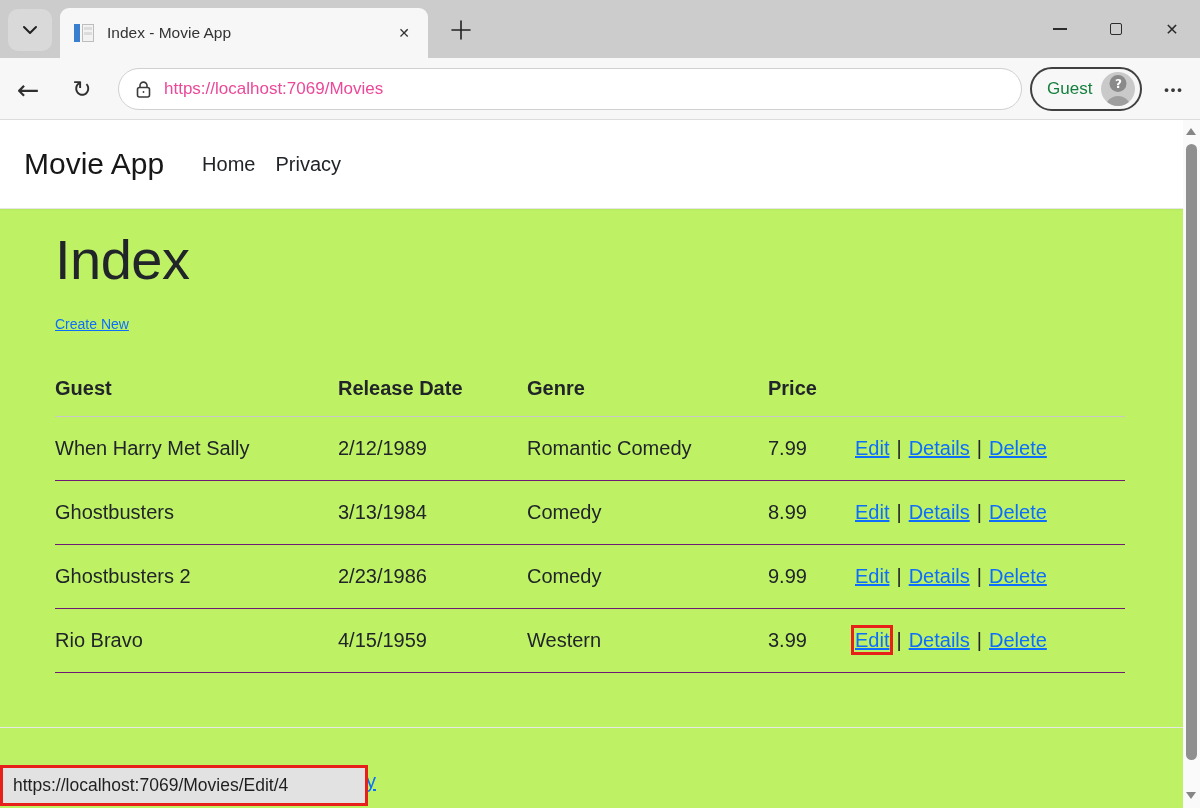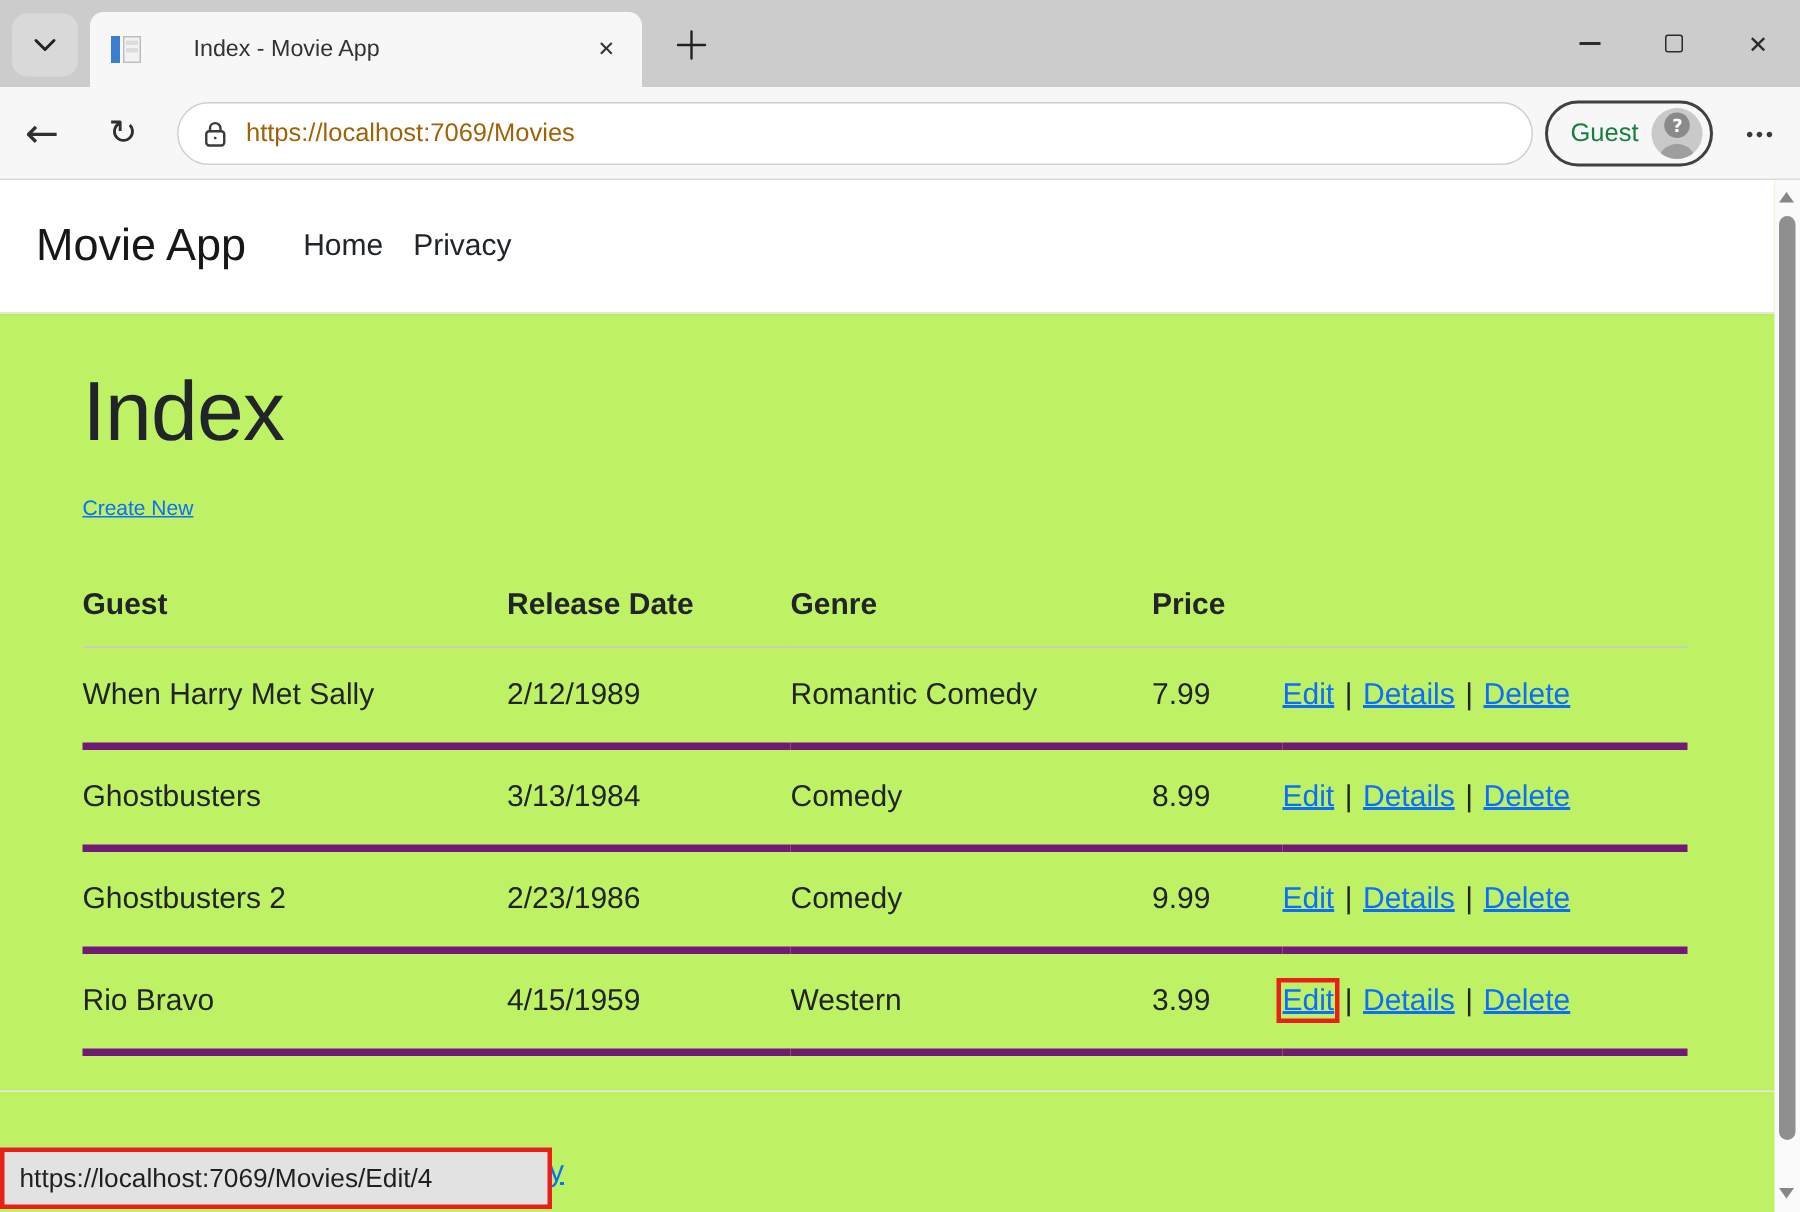--- a/index.html
+++ b/index.html
@@ -13,61 +13,61 @@
   html,body{width:1200px;height:808px;}
   body{
     font-family:"Liberation Sans",sans-serif;
     background:#fff;position:relative;overflow:hidden;
   }
   .icon-font{font-family:"DejaVu Sans",sans-serif;}
 
   
   .titlebar{position:absolute;top:0;left:0;width:1200px;height:58px;background:var(--titlebar);}
   .tablist-btn{position:absolute;left:8px;top:9px;width:44px;height:42px;border-radius:10px;background:#d9d9d9;display:flex;align-items:center;justify-content:center;cursor:pointer;}
-  .tab{position:absolute;left:60px;top:8px;width:368px;height:50px;background:var(--chrome);border-radius:9px 9px 0 0;display:flex;align-items:center;padding:0 14px;gap:22px;}
+  .tab{position:absolute;left:60px;top:8px;width:368px;height:50px;background:var(--chrome);border-radius:9px 9px 0 0;display:flex;align-items:center;padding:0 14px;}
   .favicon{width:20px;height:20px;position:relative;margin-right:13px;flex:0 0 auto;}
   .favicon .bar{position:absolute;left:0;top:1px;width:6px;height:18px;background:#3a7ecf;}
   .favicon .doc{position:absolute;left:8px;top:1px;width:12px;height:18px;background:#f2f2f2;border:1px solid #bdbdbd;}
   .favicon .doc i{display:block;height:3px;margin:2px 1px 0 1px;background:#dcdcdc;}
   .tab-title{font-size:15.5px;color:#333;flex:1;white-space:nowrap;overflow:hidden;}
   .tab-close{font-size:14px;color:#333;cursor:pointer;padding:2px 4px;}
   .newtab-btn{position:absolute;left:442px;top:13px;width:38px;height:34px;display:flex;align-items:center;justify-content:center;cursor:pointer;}
   .win-controls{position:absolute;right:0;top:0;height:58px;display:flex;}
   .win-btn{width:56px;height:58px;display:flex;align-items:center;justify-content:center;color:#2b2b2b;cursor:pointer;}
   .min-glyph{width:14px;height:1.6px;background:#2b2b2b;}
   .max-glyph{width:12px;height:12px;border:1.6px solid #2b2b2b;border-radius:2px;}
   .close-glyph{font-size:16px;}
 
   
   .toolbar{position:absolute;top:58px;left:0;width:1200px;height:62px;background:var(--chrome);border-bottom:1px solid #dcdcdc;}
   .nav-btn{position:absolute;top:0;height:62px;width:40px;display:flex;align-items:center;justify-content:center;color:#2f2f2f;cursor:pointer;}
   .back-btn{left:8px;font-size:27px;}
   .refresh-btn{left:62px;font-size:23px;}
   .address-bar{position:absolute;left:118px;top:10px;width:904px;height:42px;background:#fff;border:1px solid #d0d0d0;border-radius:21px;display:flex;align-items:center;padding:0 16px;}
   .lock-icon{margin-right:12px;flex:0 0 auto;display:flex;}
-  .url-text{font-size:17px;color:#a16207;white-space:nowrap;}
+  .url-text{font-size:17px;color:#ec4899;white-space:nowrap;}
   .guest-btn{position:absolute;left:1030px;top:9px;width:112px;height:44px;border:2px solid #404040;border-radius:22px;background:var(--chrome);display:flex;align-items:center;padding:0 4px 0 15px;gap:9px;cursor:pointer;}
   .guest-label{font-size:17px;color:#15803d;}
   .avatar{width:34px;height:34px;border-radius:50%;background:#c9c9c9;position:relative;overflow:hidden;flex:0 0 auto;}
   .avatar-body{position:absolute;bottom:-7px;left:50%;transform:translateX(-50%);width:26px;height:17px;border-radius:13px 13px 0 0;background:#9e9e9e;}
   .avatar-q{position:absolute;top:3px;left:50%;transform:translateX(-50%);width:17px;height:17px;border-radius:50%;background:#8a8a8a;color:#fff;font-size:12px;font-weight:bold;display:flex;align-items:center;justify-content:center;}
   .more-btn{position:absolute;left:1152px;top:0;width:44px;height:62px;display:flex;align-items:center;justify-content:center;font-size:13px;font-weight:bold;letter-spacing:2px;color:#3a3a3a;cursor:pointer;}
 
   
   .page{position:absolute;top:120px;left:0;width:1200px;height:688px;background:#bef264;}
   .navbar{position:absolute;top:0;left:0;right:17px;height:89px;background:#fff;display:flex;align-items:center;padding-left:24px;border-bottom:1px solid #e6e6e6;box-shadow:0 1px 2px rgba(0,0,0,.05);}
   .brand{font-size:30px;color:#171717;text-decoration:none;margin-right:38px;}
   .nav-links{display:flex;gap:20px;}
   .nav-link{font-size:20px;color:var(--text);text-decoration:none;}
   .content{position:absolute;top:89px;left:55px;width:1070px;}
-  h1.page-title{font-size:56px;line-height:1.05;font-weight:500;color:var(--text);margin-top:36px;letter-spacing:-0.5px;}
+  h1.page-title{font-size:56px;line-height:1.05;font-weight:500;color:var(--text);margin-top:22px;letter-spacing:-0.5px;}
   .create-link{display:inline-block;margin-top:26px;font-size:14px;color:var(--link);text-decoration:underline;}
   table.movies{margin-top:34px;width:100%;border-collapse:collapse;font-size:20px;color:var(--text);}
   table.movies th{text-align:left;font-weight:700;padding:10px 8px 16px 0;line-height:23px;border-bottom:1px solid #c9c9c9;}
-  table.movies td{padding:19px 8px 19px 0;line-height:25px;border-bottom:5px solid #701a75;}
+  table.movies td{padding:19px 8px 19px 0;line-height:25px;border-bottom:1px solid #701a75;}
   th.c-title{width:283px;} th.c-date{width:189px;} th.c-genre{width:241px;} th.c-price{width:87px;}
   .tlink{color:var(--link);text-decoration:underline;}
   .sep{color:var(--text);margin:0 7px;}
   .red-box{outline:3px solid var(--red);outline-offset:1px;}
 
   .footer-rule{position:absolute;left:0;right:17px;top:607px;border-top:1px solid #e7e7e7;}
   .footer-fragment{position:absolute;left:366px;top:650px;font-size:20px;color:var(--link);text-decoration:underline;z-index:1;}
   .status-tooltip{position:absolute;left:0;top:645px;width:368px;height:41px;background:#e2e2e2;border:3px solid var(--red);display:flex;align-items:center;padding:16px 10px;z-index:2;}
   .status-url{font-size:17.5px;color:#1f1f1f;white-space:nowrap;}
 

